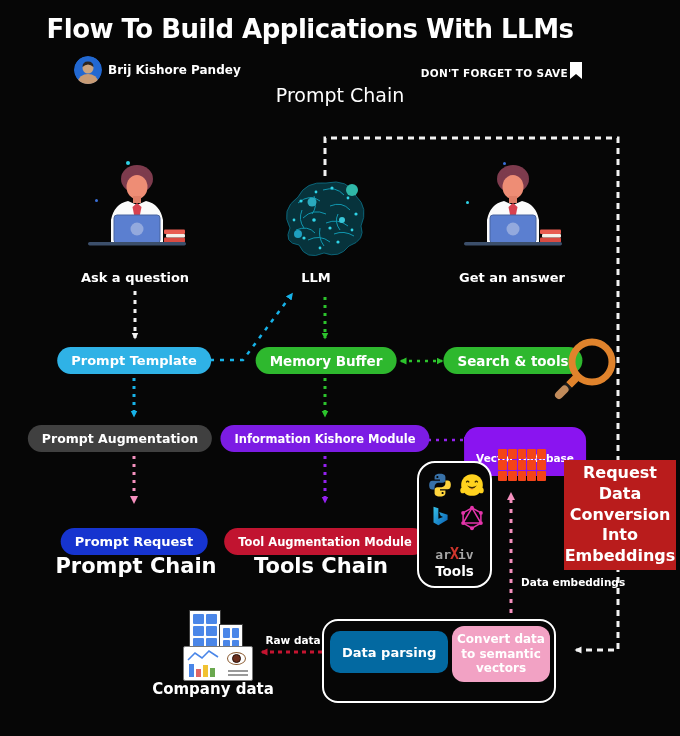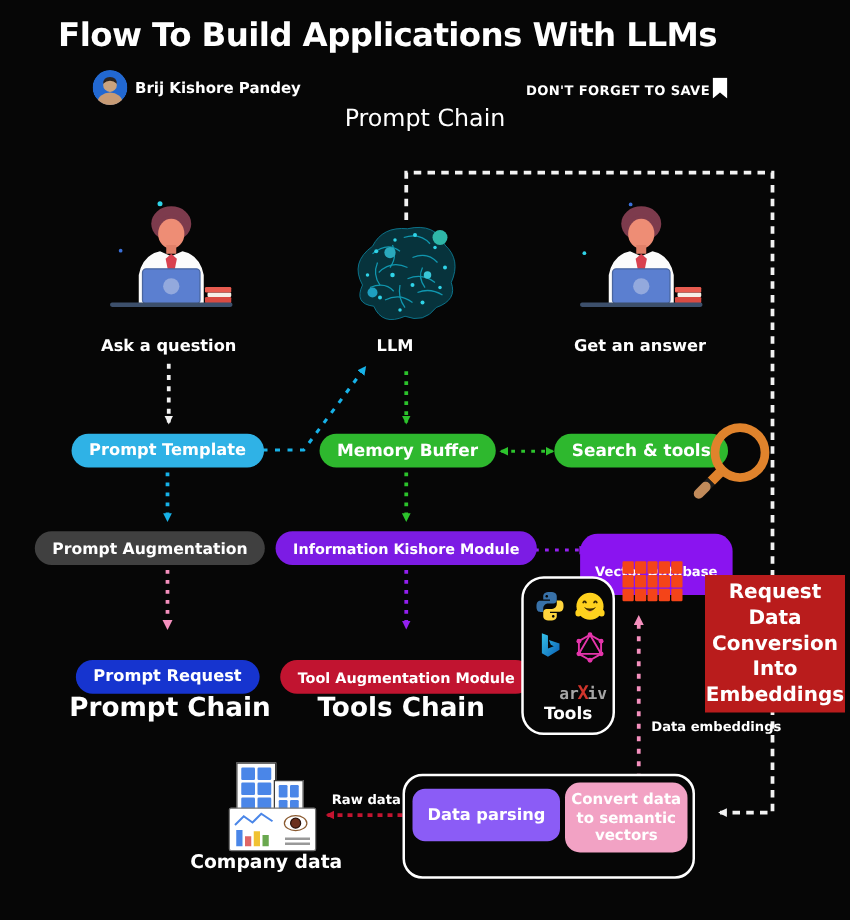--- a/index.html
+++ b/index.html
@@ -27,21 +27,21 @@
   .pill.mid{font-size:11.5px;}
   .section{top:554px;font-size:21px;font-weight:800;white-space:nowrap;z-index:2;}
   
   .egrid{left:498px;top:449px;width:48px;height:32px;display:grid;gap:1px;z-index:2;}
   .egrid i{border-radius:1px;}
   
   .toolsbox{left:417px;top:461px;width:75px;height:127px;border:2.5px solid #fff;border-radius:18px;
             box-sizing:border-box;z-index:2;background:#060606;}
   .ticon{position:absolute;width:26px;height:26px;}
   .arxiv{position:absolute;left:0;top:82px;width:100%;text-align:center;
-         font-family:"DejaVu Sans Mono","Liberation Mono",monospace;font-size:13px;font-weight:bold;color:#a6a6a6;padding-left:12px;}
+         font-family:"DejaVu Sans Mono","Liberation Mono",monospace;font-size:13px;font-weight:bold;color:#a6a6a6;}
   .arxiv .x{color:#d0352c;font-size:15px;margin:0 -1px;}
   .toolslabel{position:absolute;left:0;top:100px;width:100%;text-align:center;font-size:13.5px;font-weight:bold;color:#fff;}
   
   .request{top:460px;left:620px;width:112px;text-align:center;font-size:16px;font-weight:bold;
            line-height:1.3;white-space:pre-line;background:#b91c1c;z-index:5;padding:3px 0;}
   .dataemb{top:556px;left:521px;font-size:10.5px;font-weight:bold;z-index:2;white-space:nowrap;margin-top:20px;}
   .rawdata{top:634px;left:293px;font-size:10.5px;font-weight:bold;z-index:2;white-space:nowrap;}
   
   .indexbox{left:322px;top:619px;width:234px;height:84px;border:2.5px solid #fff;border-radius:16px;
             box-sizing:border-box;z-index:2;background:#060606;}
@@ -326,20 +326,20 @@
       <div class="tlines">
           <i></i>
           <i></i>
         </div>
     </div>
   </div>
   <div class="abs complabel ctr">Company data</div>
   <div class="abs rawdata ctr">Raw data</div>
 
   <div class="abs indexbox"></div>
-  <div class="abs parsebox" style="background: #8b5cf6;">
+  <div class="abs parsebox" style="background: #0369a1;">
     <span>Data parsing</span>
     </div>
   <div class="abs convertbox ctr" style="background: rgb(242, 162, 196);">
     <span>Convert data to semantic vectors</span>
     </div>
 
 </div>
 
 </body></html>

